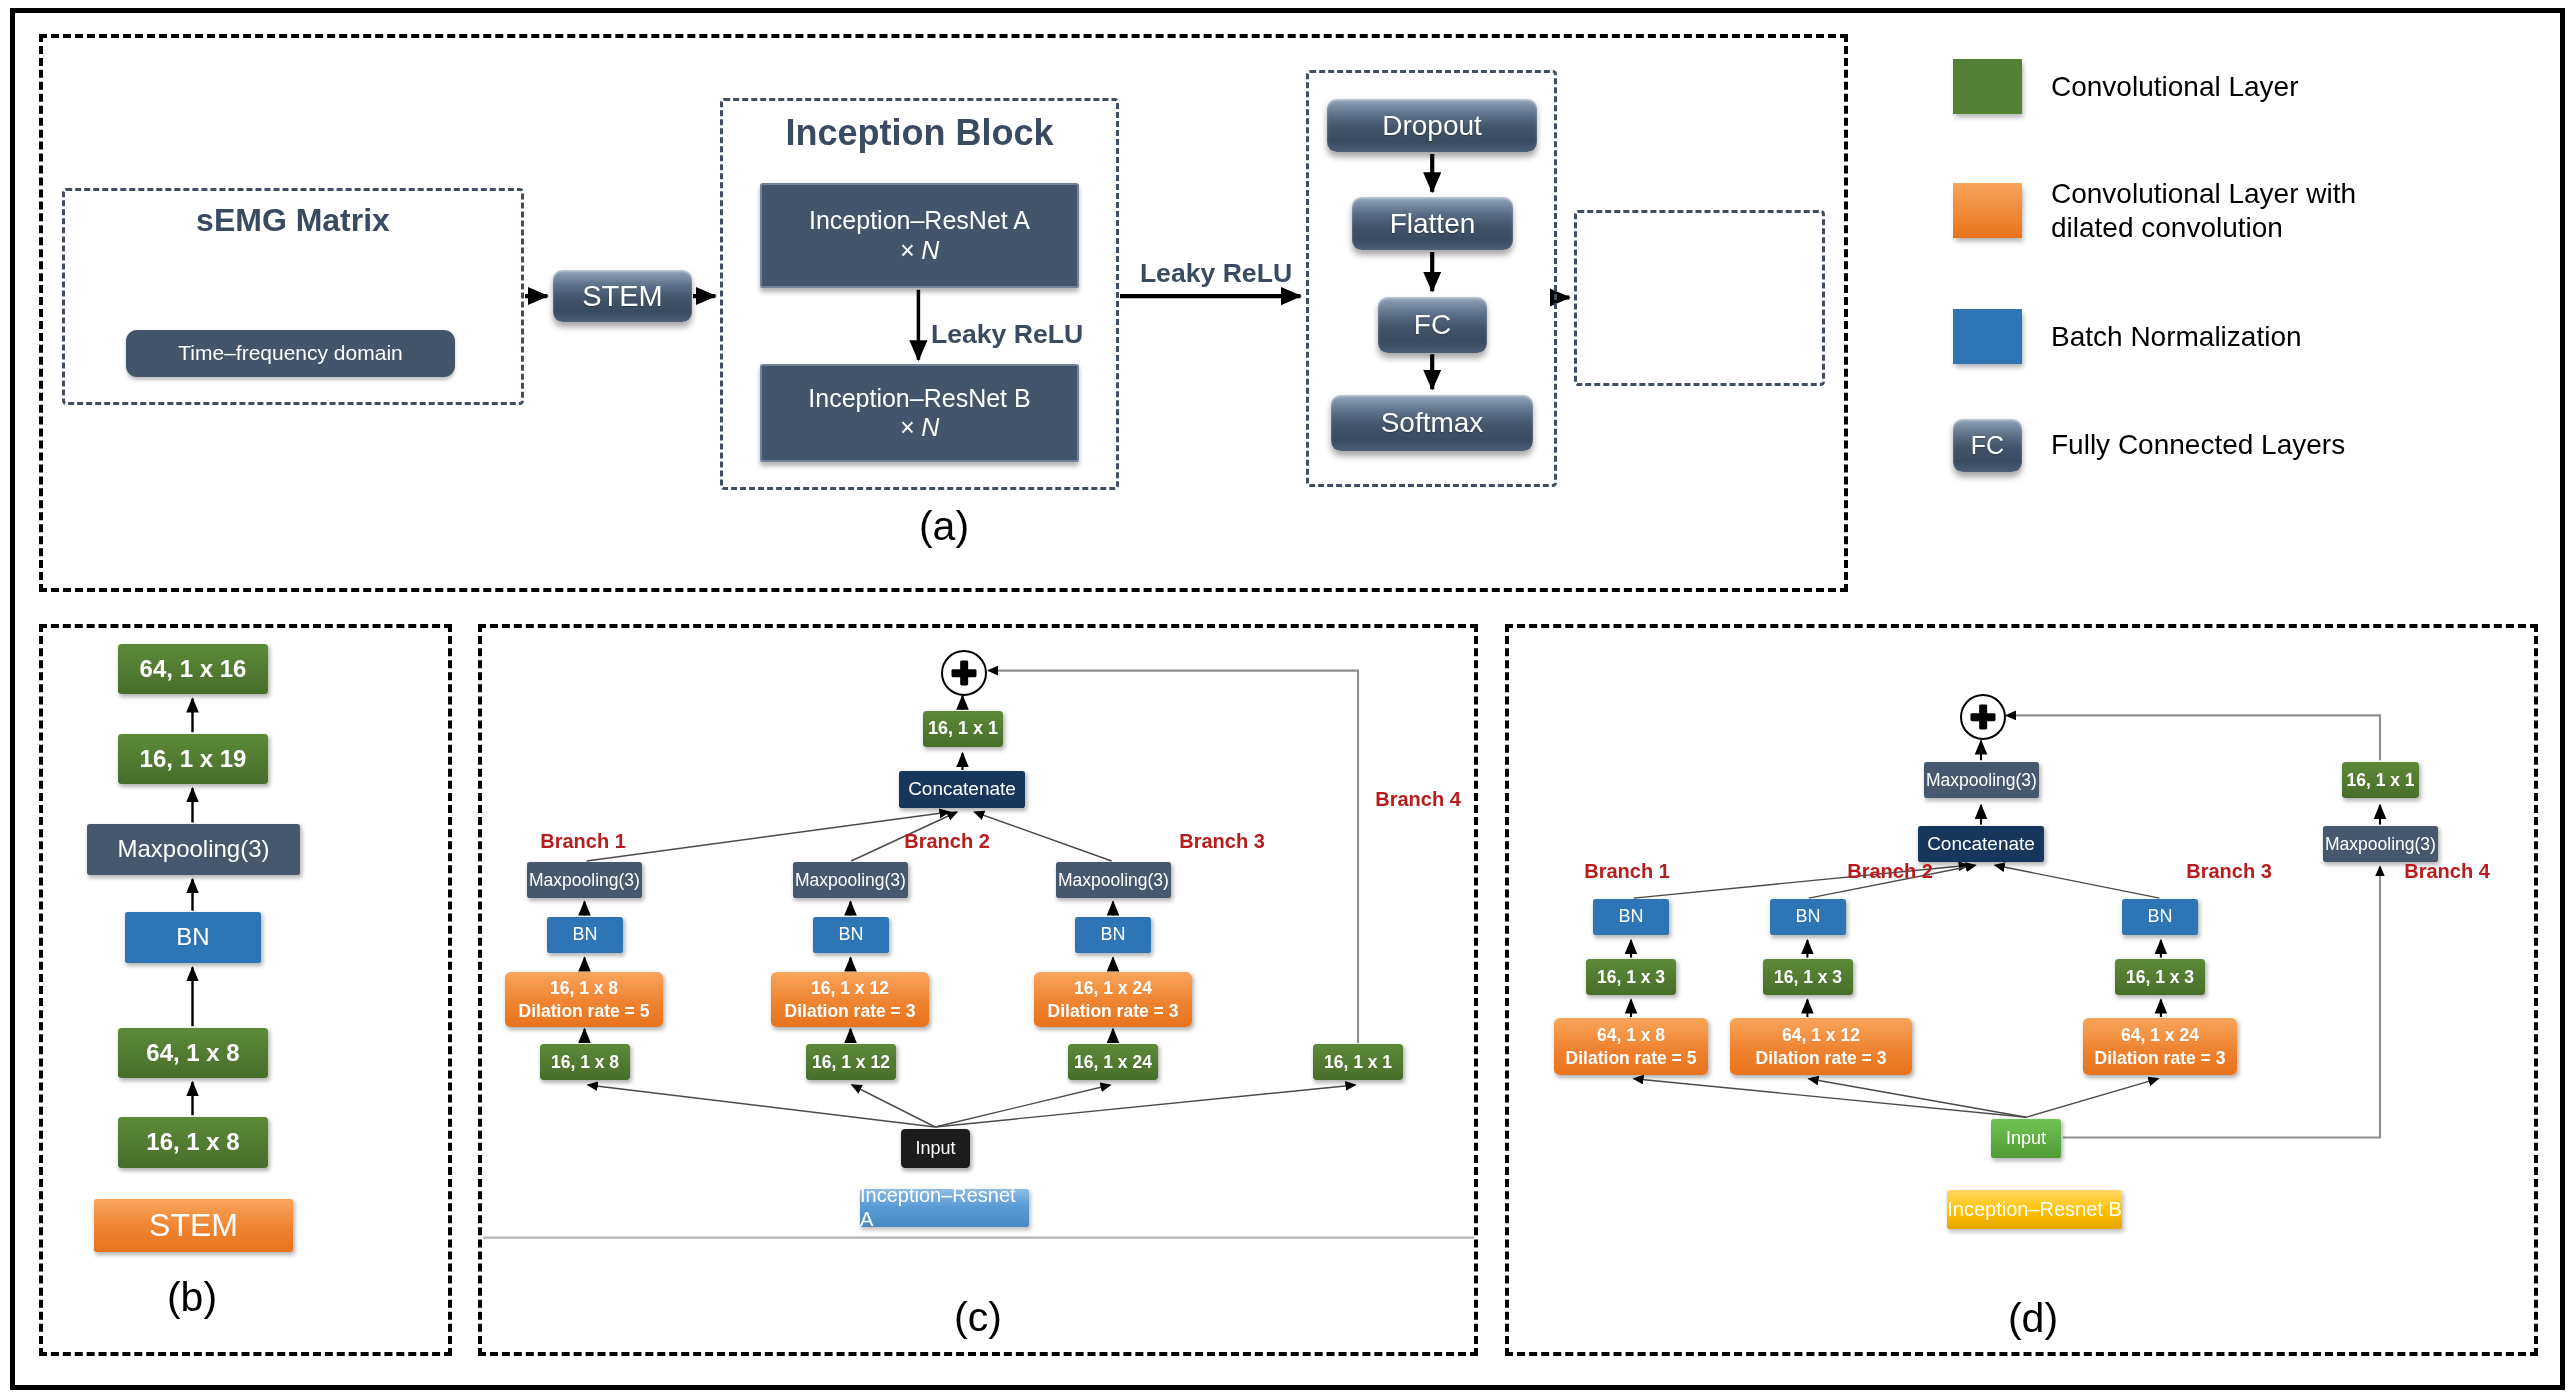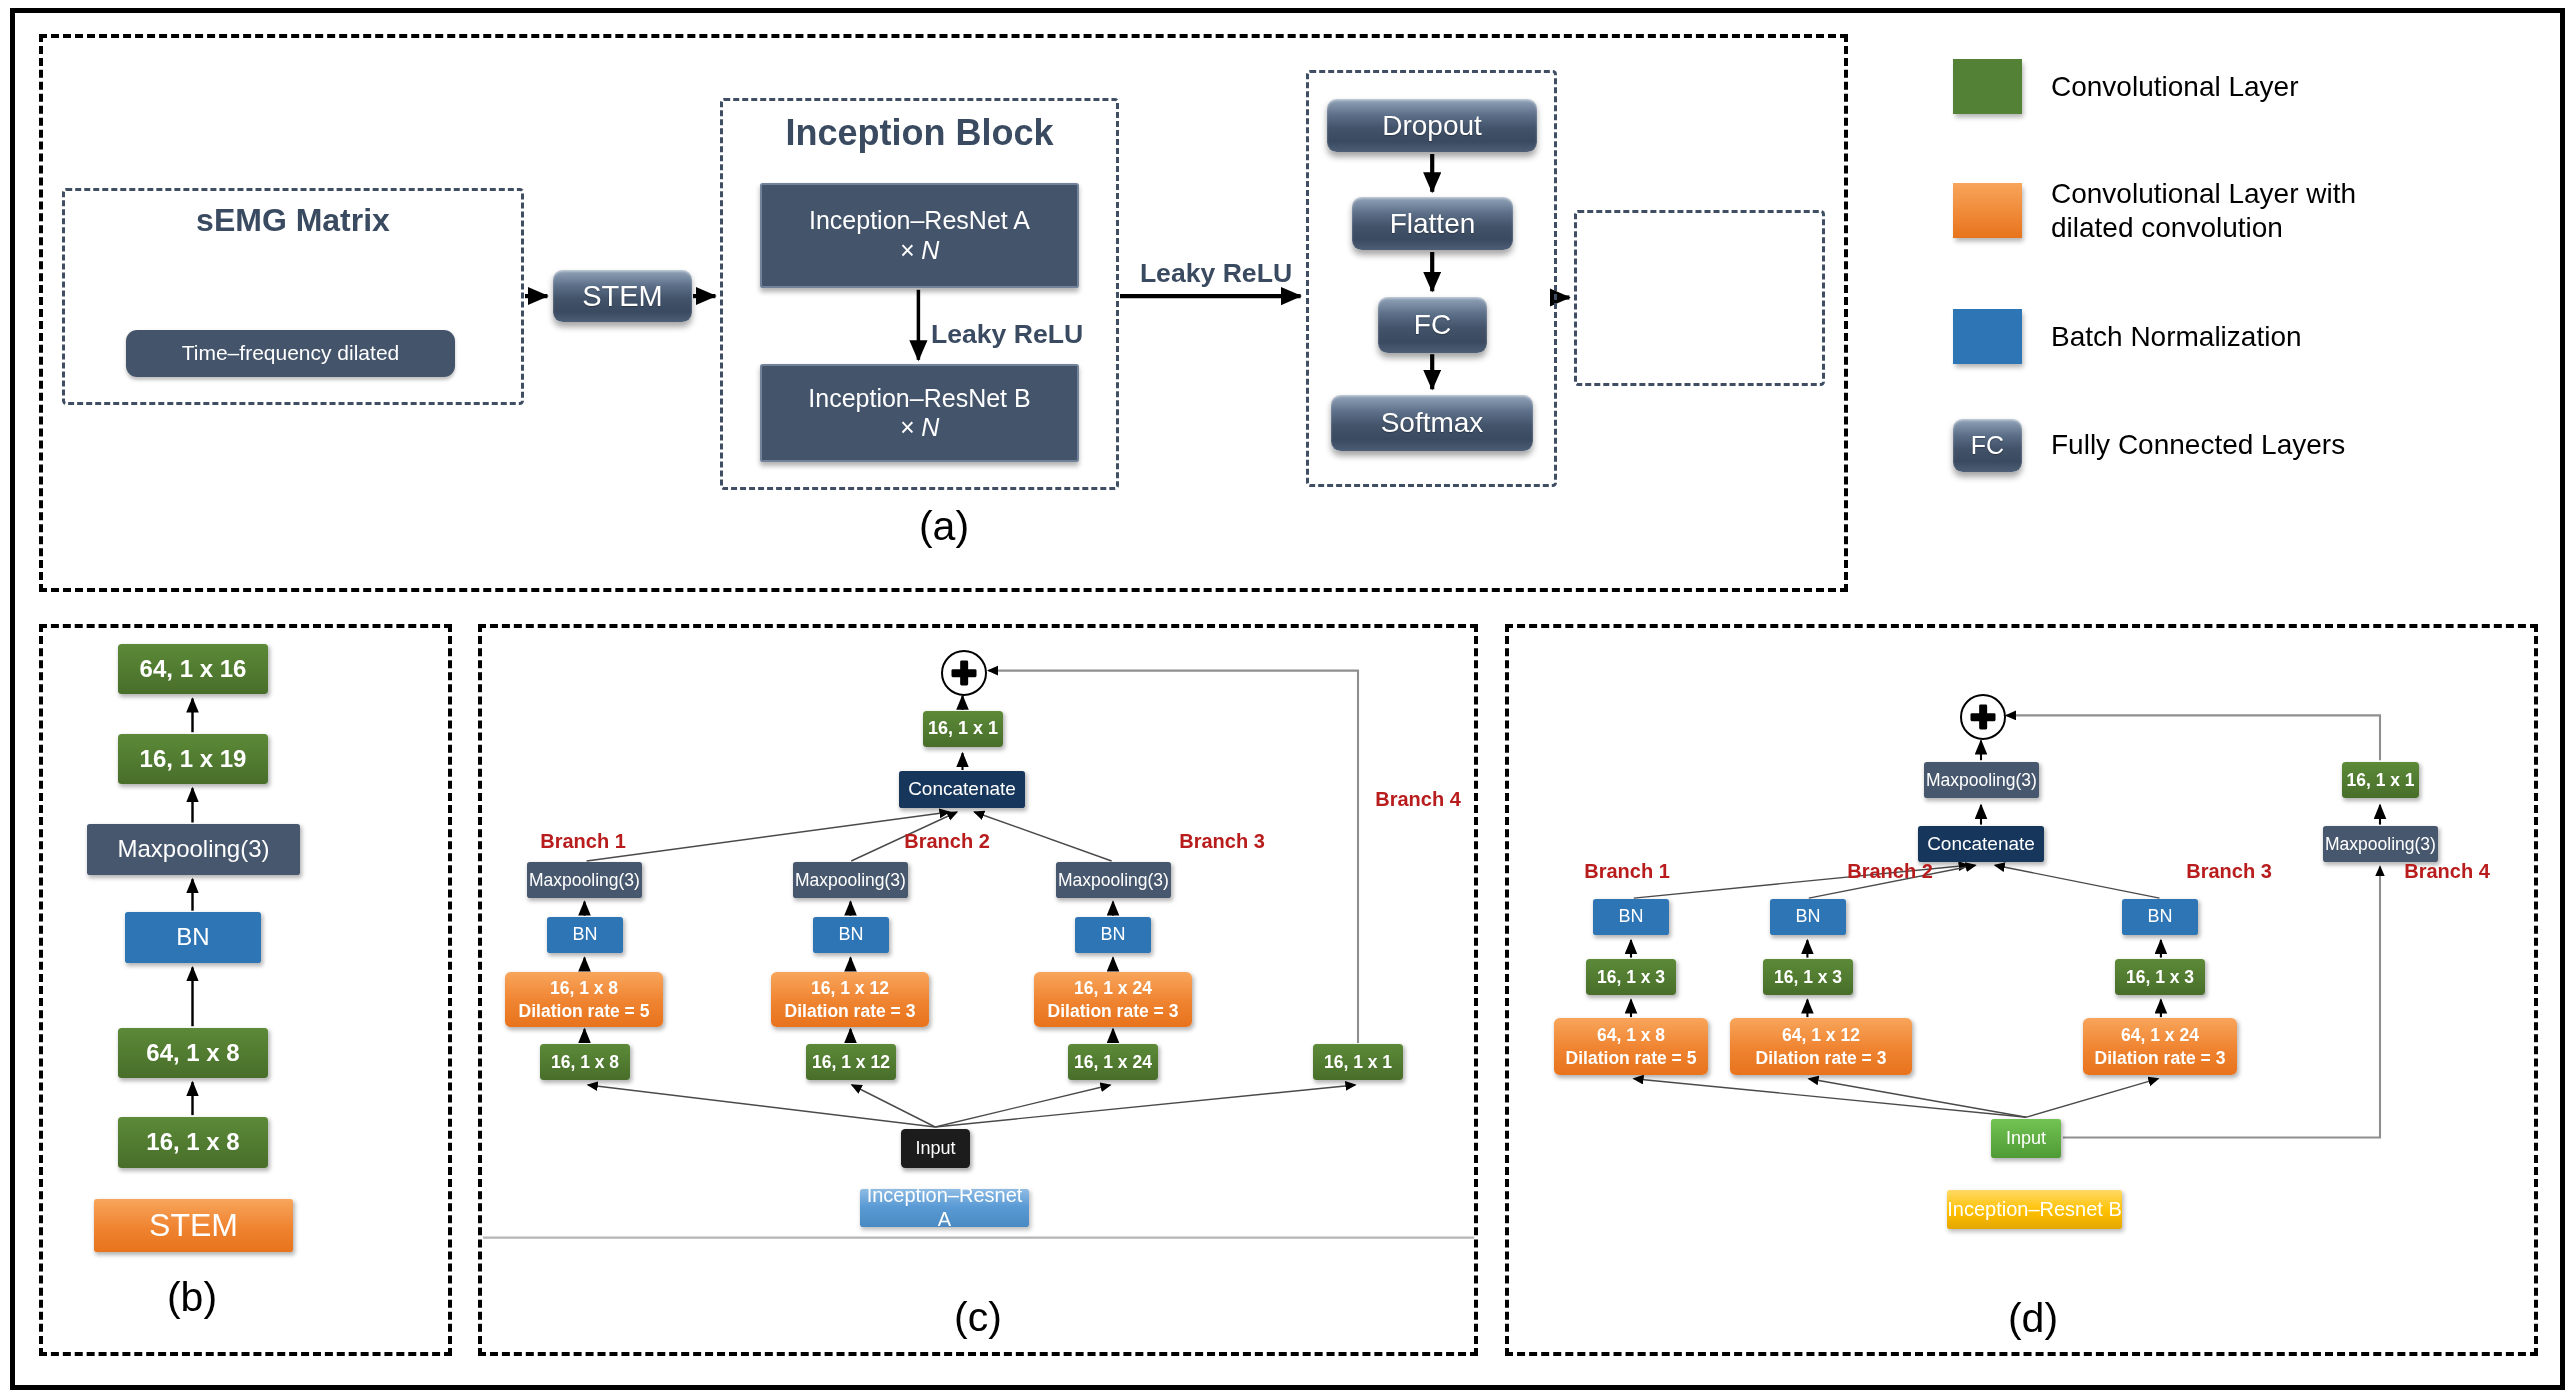--- a/index.html
+++ b/index.html
@@ -3,21 +3,21 @@
 <meta charset="utf-8">
 <style>
   html,body{margin:0;padding:0;background:#fff;}
   body{width:2576px;height:1400px;overflow:hidden;font-family:"Liberation Sans",sans-serif;}
   .canvas{position:relative;width:2576px;height:1400px;background:#fff;}
   .abs{position:absolute;box-sizing:border-box;}
   .frame{left:9.8px;top:8.4px;width:2555px;height:1382px;border:5.6px solid #000;}
   .panel{border:4.2px dashed #000;}
   .slate-dash{border:3.5px dashed #3f4e63;border-radius:4.2px;}
   svg.wires{position:absolute;left:0;top:0;z-index:1;}
-  .node{position:absolute;box-sizing:border-box;display:flex;flex-direction:column;align-items:center;justify-content:center;color:#fff;font-weight:bold;text-align:center;z-index:2;line-height:1.18;}
+  .node{position:absolute;box-sizing:border-box;display:flex;flex-direction:column;align-items:center;justify-content:center;color:#fff;font-weight:bold;text-align:left;z-index:2;line-height:1.18;}
   .glossy{background:linear-gradient(180deg,#93a5ba 0%,#5d7089 30%,#42536a 55%,#3a4a60 80%,#4c5e76 100%);border-radius:9.8px;box-shadow:0 4.2px 6.3px rgba(0,0,0,.35), inset 0 1.4px 2.1px rgba(255,255,255,.45);text-shadow:0 0.7px 1.4px rgba(0,0,0,.3);}
   .green{background:linear-gradient(180deg,#5c8a38,#486e2a);border-radius:3.5px;box-shadow:1.4px 2.8px 4.2px rgba(0,0,0,.3);}
   .orange{background:linear-gradient(180deg,#f8a55b 0%,#ef8330 55%,#e8731c 100%);border-radius:5.6px;box-shadow:1.4px 2.8px 4.2px rgba(0,0,0,.3);}
   .blue{background:#2e75b6;border-radius:2.8px;box-shadow:1.4px 2.8px 4.2px rgba(0,0,0,.3);}
   .slate{background:#47586e;border-radius:2.8px;box-shadow:1.4px 2.8px 4.2px rgba(0,0,0,.3);}
   .navy{background:#16365c;border-radius:2.8px;box-shadow:1.4px 2.8px 4.2px rgba(0,0,0,.3);}
   .black-box{background:#1c1c1c;border-radius:4.2px;box-shadow:1.4px 2.8px 4.2px rgba(0,0,0,.35);}
   .green-light{background:linear-gradient(180deg,#72c353,#4f9a35);border-radius:2.8px;box-shadow:1.4px 2.8px 4.2px rgba(0,0,0,.3);}
   .title-a{background:linear-gradient(180deg,#8fbce4,#5b9bd5 45%,#4a8ac2);border-radius:2.8px;box-shadow:1.4px 2.8px 4.2px rgba(0,0,0,.25);}
   .title-b{background:linear-gradient(180deg,#ffd966,#ffc000 55%,#e3a600);border-radius:2.8px;box-shadow:1.4px 2.8px 4.2px rgba(0,0,0,.25);}
@@ -109,21 +109,21 @@
       <line x1="2895" y1="1596" x2="3083" y2="1541" stroke="#4a4a4a" stroke-width="2" marker-end="url(#mSm)"></line>
     </g>
   </svg>
 
   <div class="abs frame"></div>
 
   <div class="abs panel" style="left:39px;top:34px;width:1809px;height:558px;"></div>
 
   <div class="abs slate-dash" style="left:62px;top:188px;width:462px;height:217px;z-index:2;"></div>
   <div class="slate-text" style="left:62px;top:202px;width:462px;font-size:32px;">sEMG Matrix</div>
-  <div class="node pill" style="left:126px;top:330px;width:329px;height:47px;font-size:21px;font-weight:400;">Time–frequency dilated</div>
+  <div class="node pill" style="left:126px;top:330px;width:329px;height:47px;font-size:21px;font-weight:400;">Time–frequency domain</div>
 
   <div class="node glossy" style="left:553px;top:270px;width:139px;height:52px;font-size:29px;font-weight:400;">STEM</div>
 
   <div class="abs slate-dash" style="left:720px;top:98px;width:399px;height:392px;z-index:2;"></div>
   <div class="slate-text" style="left:720px;top:112px;width:399px;font-size:36px;">Inception Block</div>
   <div class="node ab-box" style="left:760px;top:183px;width:319px;height:105px;font-size:25px;font-weight:400;">
     <span>Inception–ResNet A</span>
     <span class="italic">× N</span>
   </div>
   <div class="slate-text" style="left:931px;top:319px;width:189px;font-size:26.6px;text-align:left;">Leaky ReLU</div>

